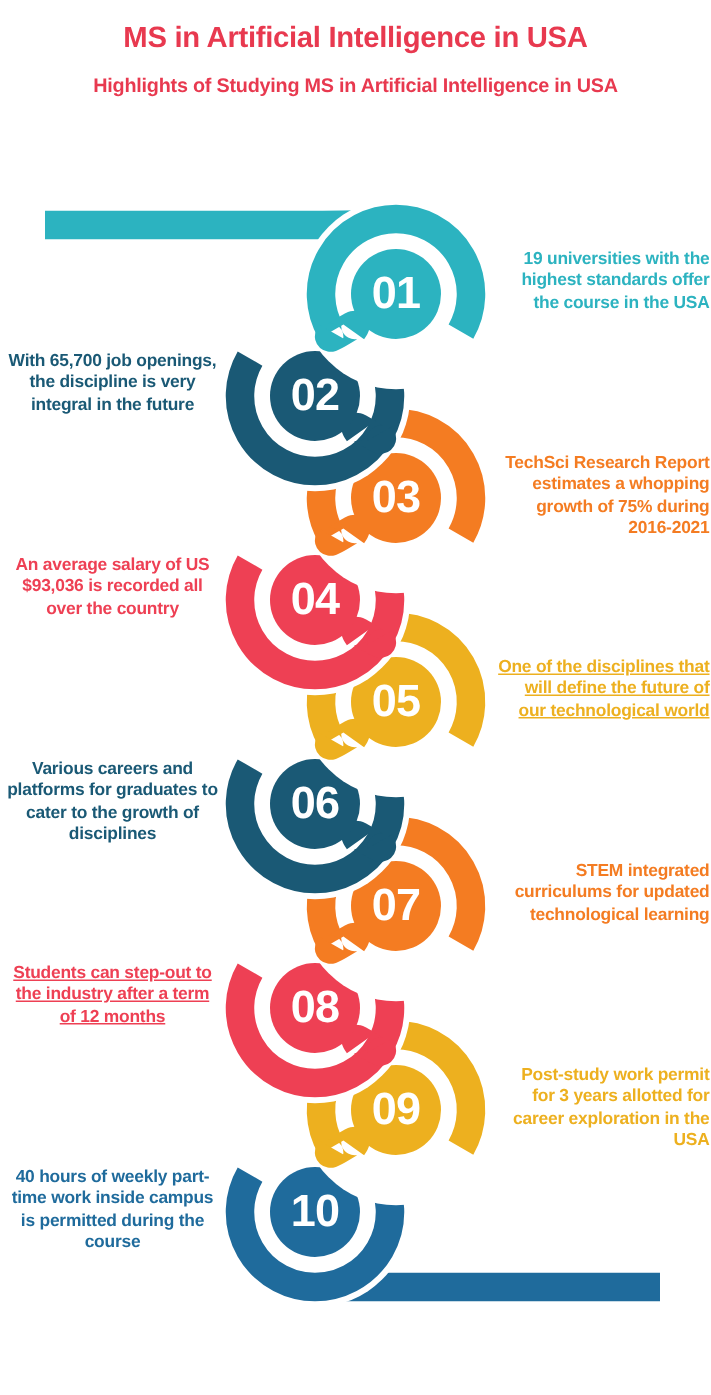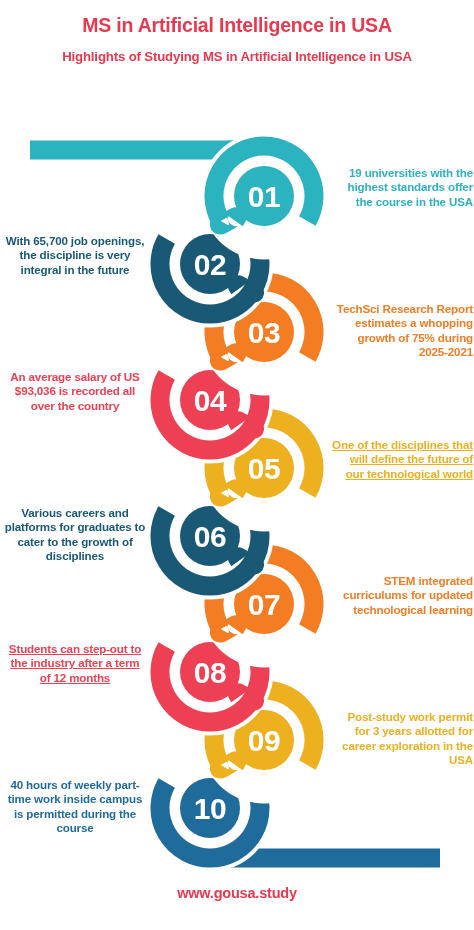--- a/index.html
+++ b/index.html
@@ -136,27 +136,24 @@
         <path d="M 220.69872981077805 221 A 50 50 0 1 1 307.30127018922195 221" fill="none" stroke="#2cb3c0" stroke-width="19" stroke-linecap="butt"></path>
         <path d="M 220.69872981077805 221 C 212.69872981077805 235, 245 206.69872981077808, 235 220.69872981077808" fill="none" stroke="#2cb3c0" stroke-width="19" stroke-linecap="butt"></path>
         <circle cx="264" cy="196" r="30" fill="#2cb3c0"></circle>
         <text x="264" y="196" text-anchor="middle" dominant-baseline="central" class="num">01</text>
       </g>
     </svg>
 
   <div id="captions">
       <div class="cap right" style="color: rgb(44, 179, 192); top: 166px;">19 universities with the highest standards offer the course in the USA</div>
       <div class="cap left" style="color: rgb(26, 89, 117); top: 234px;">With 65,700 job openings, the discipline is very integral in the future</div>
-      <div class="cap right" style="color: rgb(244, 124, 34); top: 302px;">TechSci Research Report estimates a whopping growth of 75% during 2025-2021</div>
+      <div class="cap right" style="color: rgb(244, 124, 34); top: 302px;">TechSci Research Report estimates a whopping growth of 75% during 2016-2021</div>
       <div class="cap left" style="color: rgb(238, 64, 84); top: 370px;">An average salary of US $93,036 is recorded all over the country</div>
       <div class="cap right" style="color: rgb(237, 176, 31); top: 438px; text-decoration: underline;">One of the disciplines that will define the future of our technological world</div>
       <div class="cap left" style="color: rgb(26, 89, 117); top: 506px;">Various careers and platforms for graduates to cater to the growth of disciplines</div>
       <div class="cap right" style="color: rgb(244, 124, 34); top: 574px;">STEM integrated curriculums for updated technological learning</div>
       <div class="cap left" style="color: rgb(238, 64, 84); top: 642px; text-decoration: underline;">Students can step-out to the industry after a term of 12 months</div>
       <div class="cap right" style="color: rgb(237, 176, 31); top: 710px;">Post-study work permit for 3 years allotted for career exploration in the USA</div>
       <div class="cap left" style="color: rgb(31, 107, 156); top: 778px;">40 hours of weekly part-time work inside campus is permitted during the course</div>
     </div>
 
-  <div class="footer">
-    <a class="footer-link" href="#">www.gousa.study</a>
-  </div>
 
 </div>
 
 </body></html>

